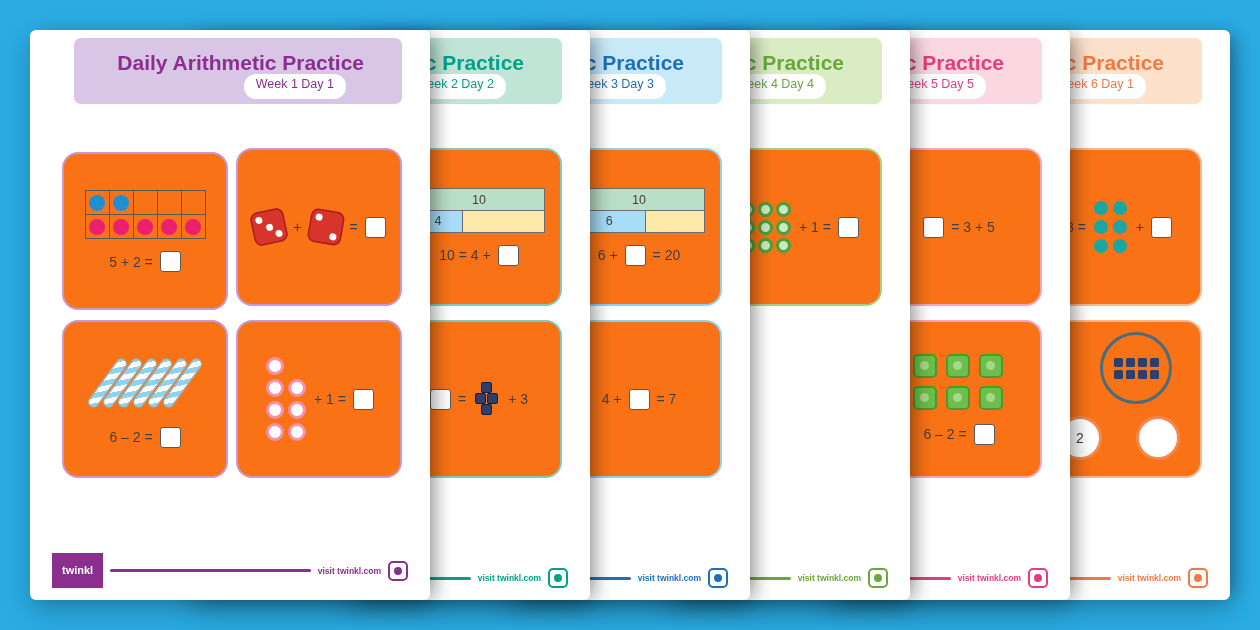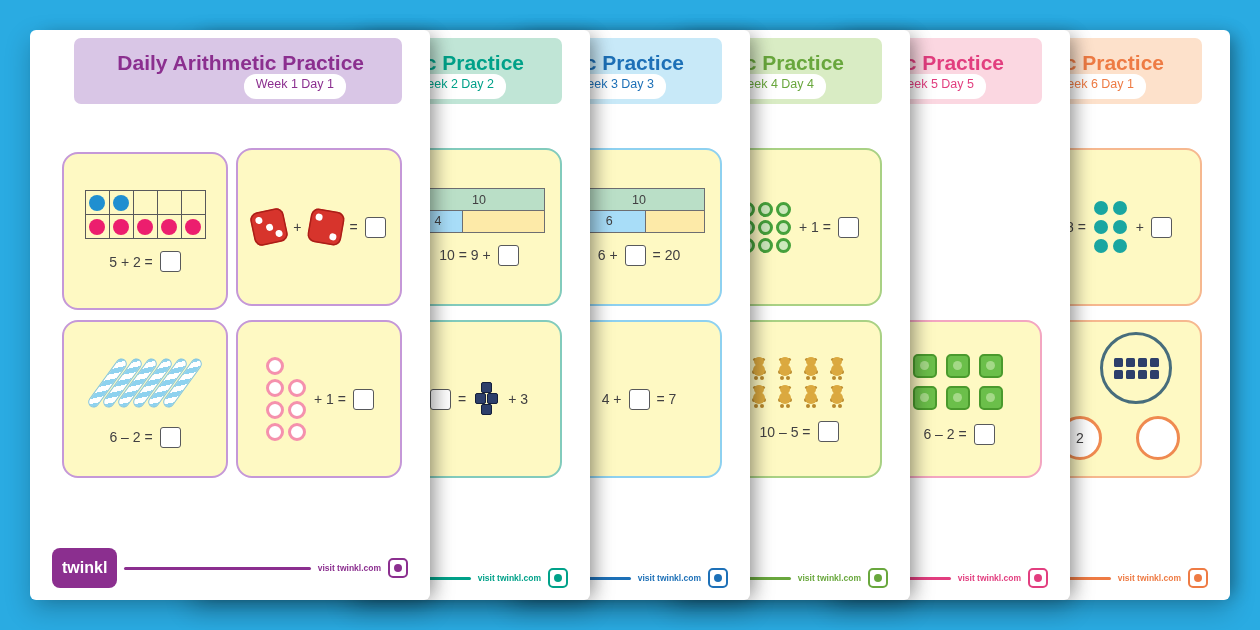--- a/index.html
+++ b/index.html
@@ -6,21 +6,21 @@
   .stage{position:relative;width:1260px;height:630px;background:#2aabe2;overflow:hidden;
          font-family:"Liberation Sans",sans-serif}
   .page{position:absolute;top:30px;width:400px;height:570px;background:#fff;border-radius:6px;
         box-shadow:10px 0 16px -6px rgba(0,0,0,.30), 0 10px 26px rgba(0,0,0,.22)}
   
   .hdr{position:absolute;left:44px;top:8px;width:328px;height:66px;background:var(--header-bg);border-radius:7px}
   .hdr-title{position:absolute;top:13px;right:38px;font-size:21px;font-weight:bold;color:var(--accent);white-space:nowrap}
   .hdr-badge{position:absolute;right:56px;bottom:5px;background:#fff;border-radius:12px;padding:3px 12px 8px;
              font-size:12.5px;font-weight:normal;color:var(--accent);white-space:nowrap}
   
-  .card{position:absolute;width:166px;height:158px;background:#fef9c3;border:2.5px solid var(--card-border);
+  .card{position:absolute;width:166px;height:158px;background:#f97316;border:2.5px solid var(--card-border);
         border-radius:16px;display:flex;flex-direction:column;align-items:center;justify-content:center;
         gap:12px;box-sizing:border-box}
   .c-tl{left:32px;top:122px}.c-tr{left:206px;top:118px}.c-bl{left:32px;top:290px}.c-br{left:206px;top:290px}
   .eq,.row{display:flex;align-items:center;gap:7px;font-size:14px;color:#414042}
   .abox{display:inline-block;width:19px;height:19px;border:1.6px solid #58595b;border-radius:3px;background:#fff;flex:none}
   
   .tenframe{display:grid;grid-template-columns:repeat(5,24px);grid-auto-rows:24px;
             border-top:1.6px solid #58595b;border-left:1.6px solid #58595b}
   .tf-cell{border-right:1.6px solid #58595b;border-bottom:1.6px solid #58595b;display:flex;align-items:center;justify-content:center}
   .tf-dot{width:16px;height:16px;border-radius:50%}
@@ -75,21 +75,21 @@
   .pw{position:relative;width:150px;height:138px}
   .pw-big{position:absolute;left:56px;top:2px;width:72px;height:72px;border:3px solid #476d7c;border-radius:50%;
           display:flex;align-items:center;justify-content:center;box-sizing:border-box}
   .pw-squares{display:grid;grid-template-columns:repeat(4,11px);grid-auto-rows:11px;gap:1px}
   .pw-sq{width:9px;height:9px;background:#2d3f6b;border-radius:1.5px;margin:auto}
   .pw-small{position:absolute;top:86px;width:44px;height:44px;border:3px solid #ef8a50;border-radius:50%;box-sizing:border-box;
             display:flex;align-items:center;justify-content:center;font-size:14px;color:#414042;background:#fff}
   .pw-left{left:14px}.pw-right{left:92px}
   
   .footer{position:absolute;left:22px;right:22px;bottom:12px;display:flex;align-items:center;gap:7px}
-  .f-logo{background:var(--accent);color:#fff;font-size:16px;font-weight:bold;padding:12px 10px;border-radius:8px;line-height:1}
+  .f-logo{background:var(--accent);color:#fff;font-size:11px;font-weight:bold;padding:12px 10px;border-radius:0;line-height:1}
   .f-line{flex:1;height:3px;background:var(--accent);border-radius:2px}
   .f-link{font-size:8.5px;font-weight:bold;color:var(--accent);white-space:nowrap}
   .f-badge{width:20px;height:20px;border:2px solid var(--accent);border-radius:5px;background:#fff;box-sizing:border-box;position:relative;flex:none}
   .f-badge::after{content:"";position:absolute;left:4px;top:4px;width:8px;height:8px;border-radius:50%;background:var(--accent)}
 </style>
 </head>
 <body>
 
 <div class="stage" style="background: rgb(42, 171, 226);">
 
@@ -136,20 +136,26 @@
       <span class="f-link">visit twinkl.com</span>
       <span class="f-badge"></span>
     </footer>
   </section>
 
   <section class="page" style="left: 670px; z-index: 2; --accent: #e23e7f; --header-bg: #fbd7e1; --card-border: #f3a6c1;">
     <header class="hdr">
       <div class="hdr-title">Daily Arithmetic Practice</div>
       <div class="hdr-badge">Week 5 Day 5</div>
     </header>
+    <div class="card c-tr">
+      <div class="row">
+        <span class="abox"></span>
+        <span>= 3 + 5</span>
+      </div>
+    </div>
     <div class="card c-br">
       <div class="blocks">
           <span class="block"></span>
           <span class="block"></span>
           <span class="block"></span>
           <span class="block"></span>
           <span class="block"></span>
           <span class="block"></span>
         </div>
       <div class="eq">
@@ -176,36 +182,20 @@
             <span class="ring ring-green"></span>
             <span class="ring ring-green"></span>
             <span class="ring ring-green"></span>
             <span class="ring ring-green"></span>
             <span class="ring ring-green"></span>
             <span class="ring ring-green"></span>
             <span class="ring ring-green"></span>
             <span class="ring ring-green"></span>
           </span>
         <span>+ 1 =</span>
-        <span class="abox"></span>
-      </div>
-    </div>
-    <div class="card c-br">
-      <div class="bears">
-          <span class="bear"></span>
-          <span class="bear"></span>
-          <span class="bear"></span>
-          <span class="bear"></span>
-          <span class="bear"></span>
-          <span class="bear"></span>
-          <span class="bear"></span>
-          <span class="bear"></span>
-        </div>
-      <div class="eq">
-        <span>10 – 5 =</span>
         <span class="abox"></span>
       </div>
     </div>
     <footer class="footer">
       <span class="f-line"></span>
       <span class="f-link">visit twinkl.com</span>
       <span class="f-badge"></span>
     </footer>
   </section>
 
@@ -249,21 +239,21 @@
     </header>
     <div class="card c-tr">
       <div class="barmodel">
         <div class="bar-whole">10</div>
         <div class="bar-parts">
           <div class="bar-part1" style="width:38%">4</div>
           <div class="bar-part2"></div>
         </div>
       </div>
       <div class="eq">
-        <span>10 = 9 +</span>
+        <span>10 = 4 +</span>
         <span class="abox"></span>
       </div>
     </div>
     <div class="card c-br">
       <div class="row">
         <span class="abox"></span>
         <span>=</span>
         <span class="cubes">
             <span class="cube"></span>
             <span class="cube"></span>

